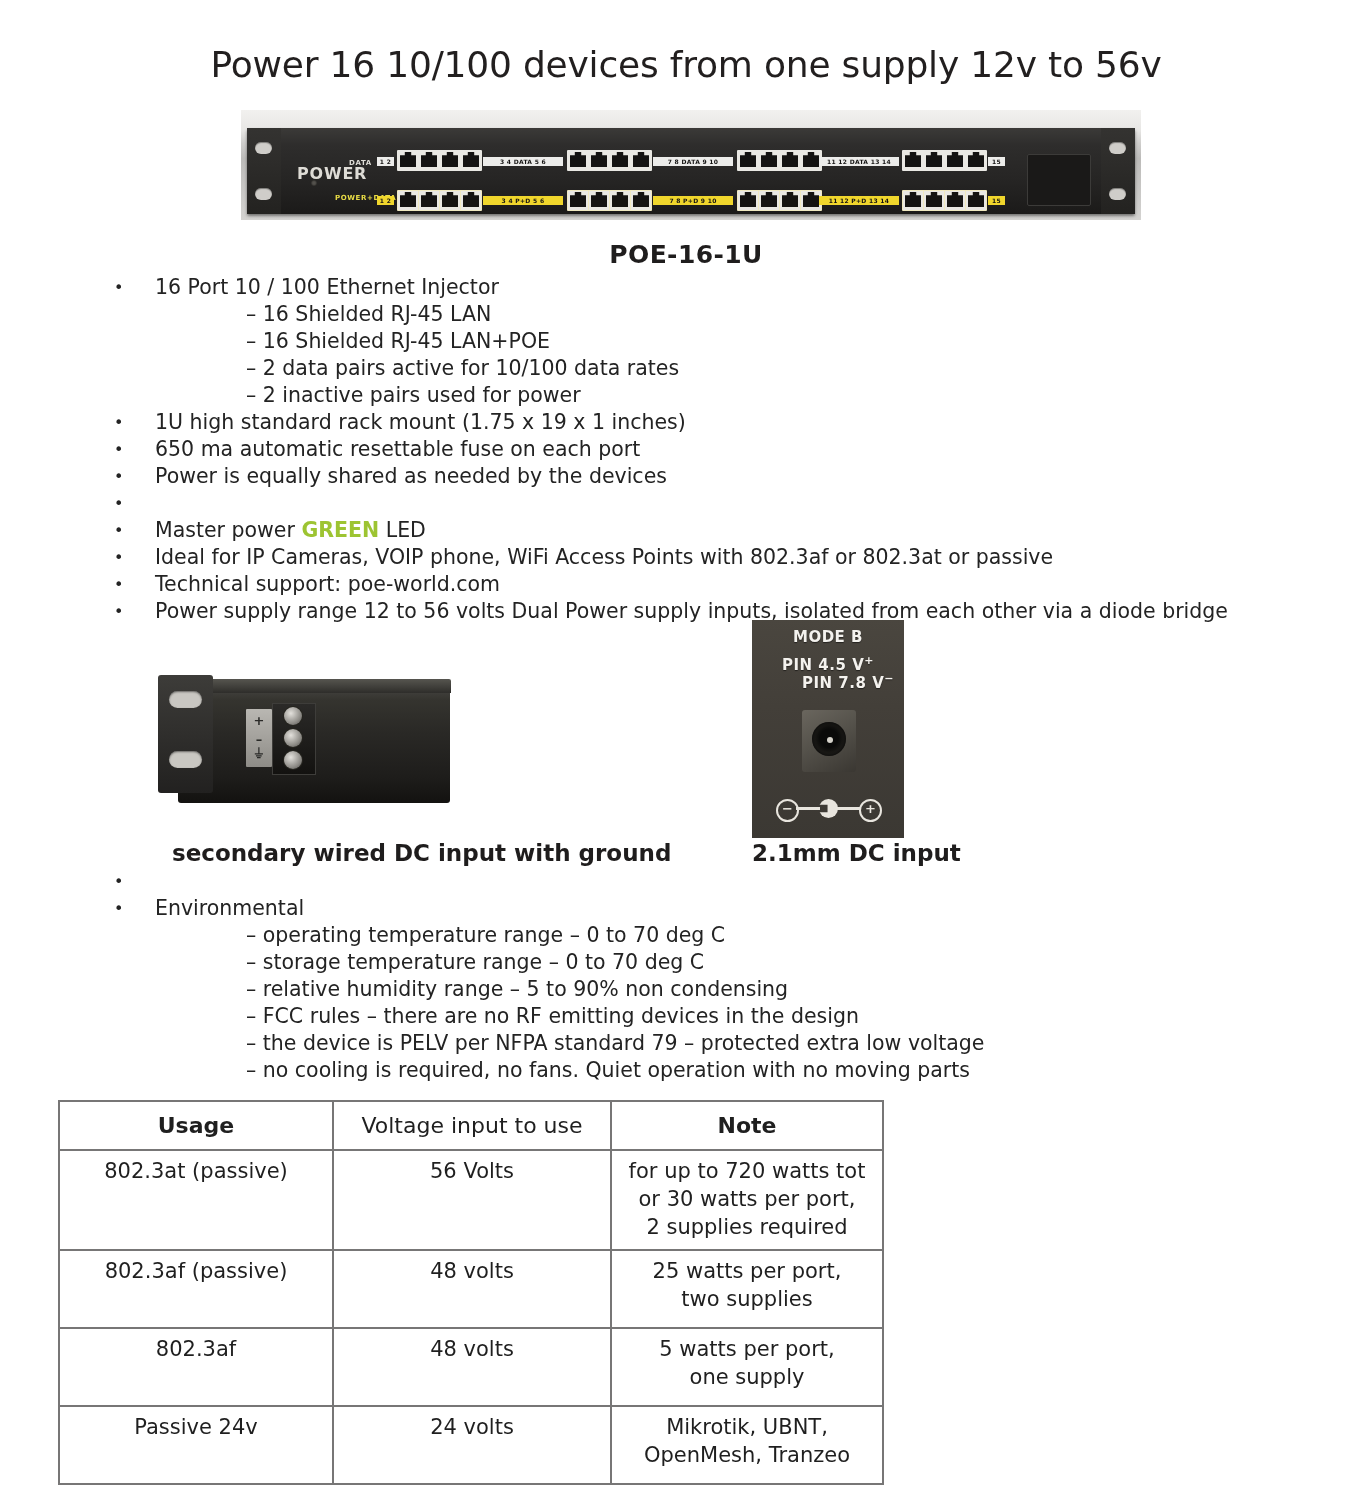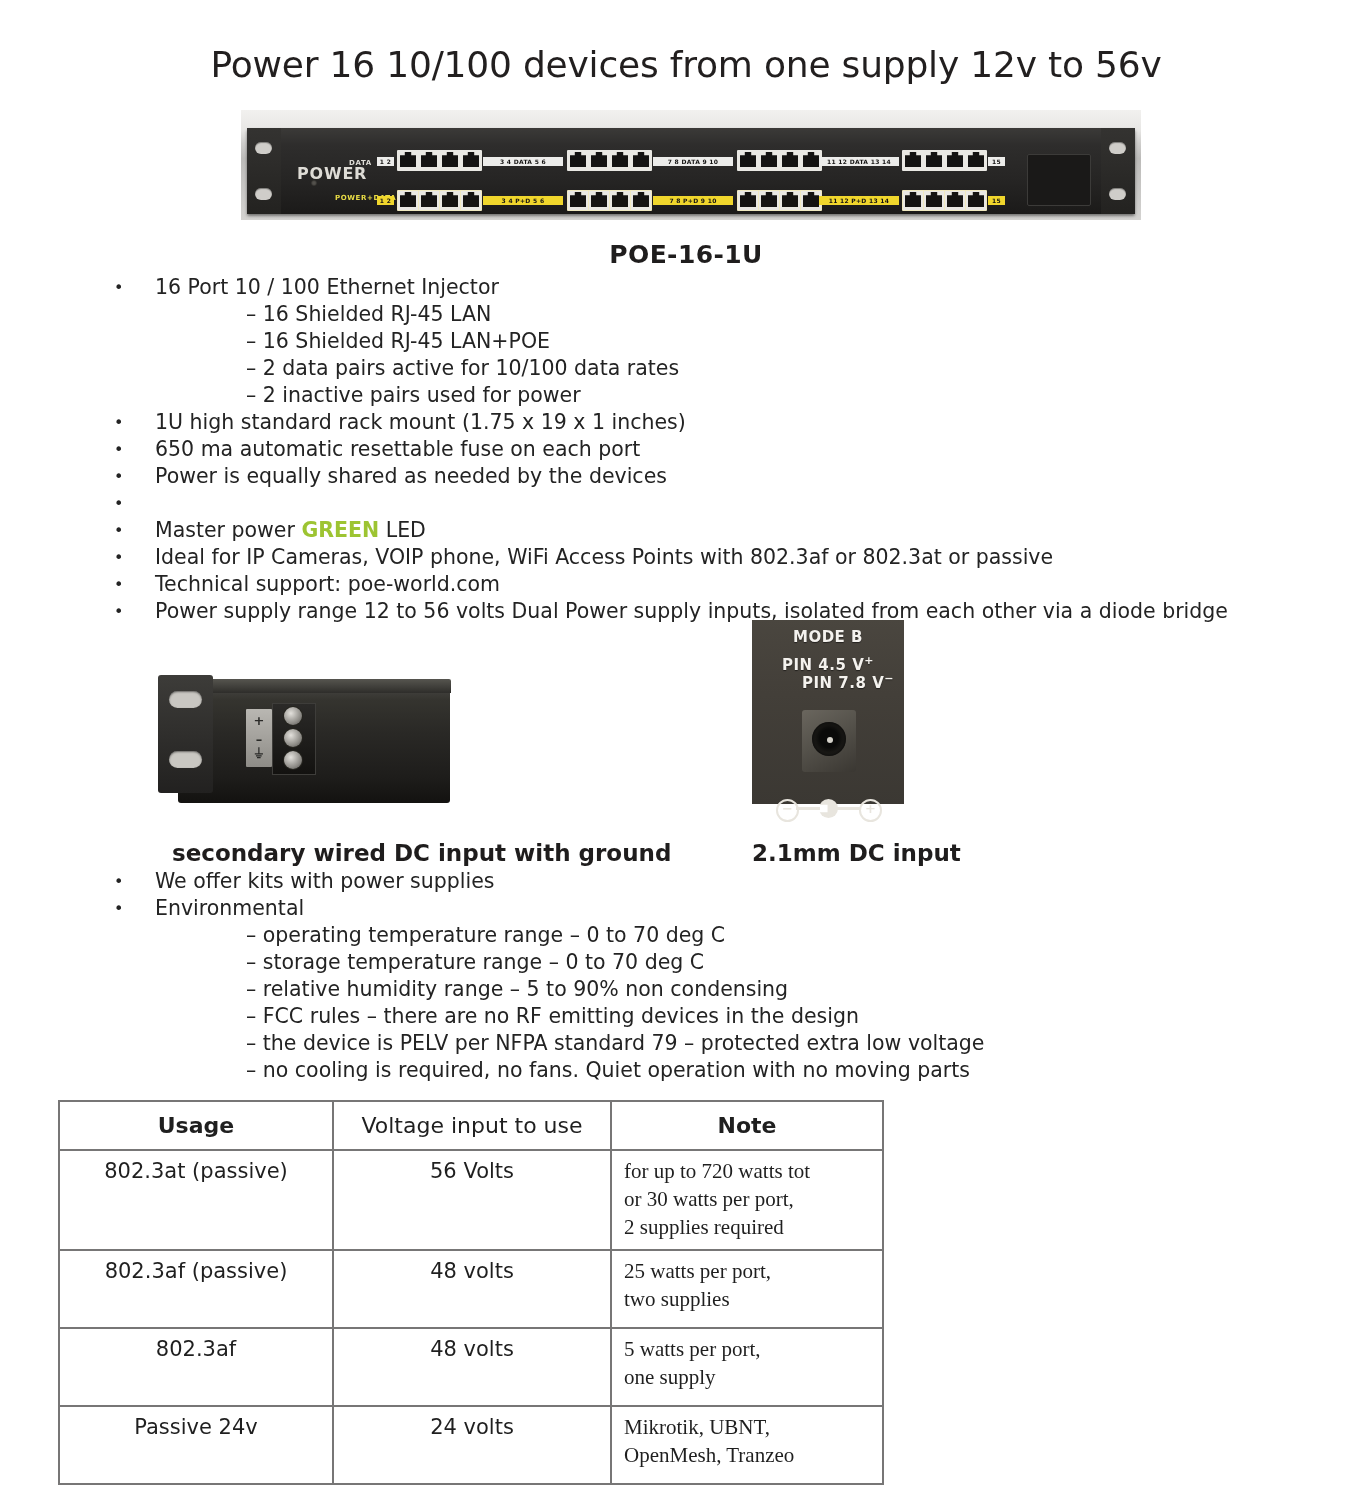--- a/index.html
+++ b/index.html
@@ -278,21 +278,21 @@
   .screw.s1 { top: 3px; }
   .screw.s2 { top: 25px; }
   .screw.s3 { top: 47px; }
 
   
   .mode-panel {
     position: absolute;
     left: 752px;
     top: 620px;
     width: 152px;
-    height: 184px;
+    height: 218px;
     background: linear-gradient(180deg,#4a463f 0%, #433f39 40%, #3b3833 100%);
   }
   .mode-line {
     position: absolute;
     left: 0; right: 0;
     color: #f4f2ee;
     font-size: 15px;
     font-weight: 700;
     letter-spacing: .5px;
     text-align: center;
@@ -411,24 +411,23 @@
     padding-top: 9px;
     padding-bottom: 9px;
   }
   .spec-table th.c2 { font-weight: 400; }
   .spec-table col.col-usage { width: 274px; }
   .spec-table col.col-volt  { width: 278px; }
   .spec-table col.col-note  { width: 272px; }
   .cell-usage { text-align: center; }
   .cell-volt  { text-align: center; }
   .cell-note  {
-    text-align: left;
+    text-align: center;
     white-space: nowrap;
     overflow: hidden;
-    font-family: Liberation Serif, serif;
   }
   .cell-note .nl { display: block; }
   .row-tall td { height: 84px; }
   .row-mid  td { height: 62px; }
 </style>
 </head>
 <body>
 
 <div class="page-title">Power 16 10/100 devices from one supply 12v to 56v</div>
 
@@ -609,21 +608,20 @@
     <div class="pol-circle pos">+</div>
   </div>
 </div>
 
 <div class="caption secondary">secondary wired DC input with ground</div>
 <div class="caption dcinput">2.1mm DC input</div>
 
 <div class="spec-list-2">
   <div class="bullet-row">
     <span class="dot">•</span>
-    <span class="txt">We offer kits with power supplies</span>
   </div>
   <div class="bullet-row">
     <span class="dot">•</span>
     <span class="txt">Environmental</span>
   </div>
   <div class="sub-row">
     <span class="txt">– operating temperature range – 0 to 70 deg C</span>
   </div>
   <div class="sub-row">
     <span class="txt">– storage temperature range – 0 to 70 deg C</span>

